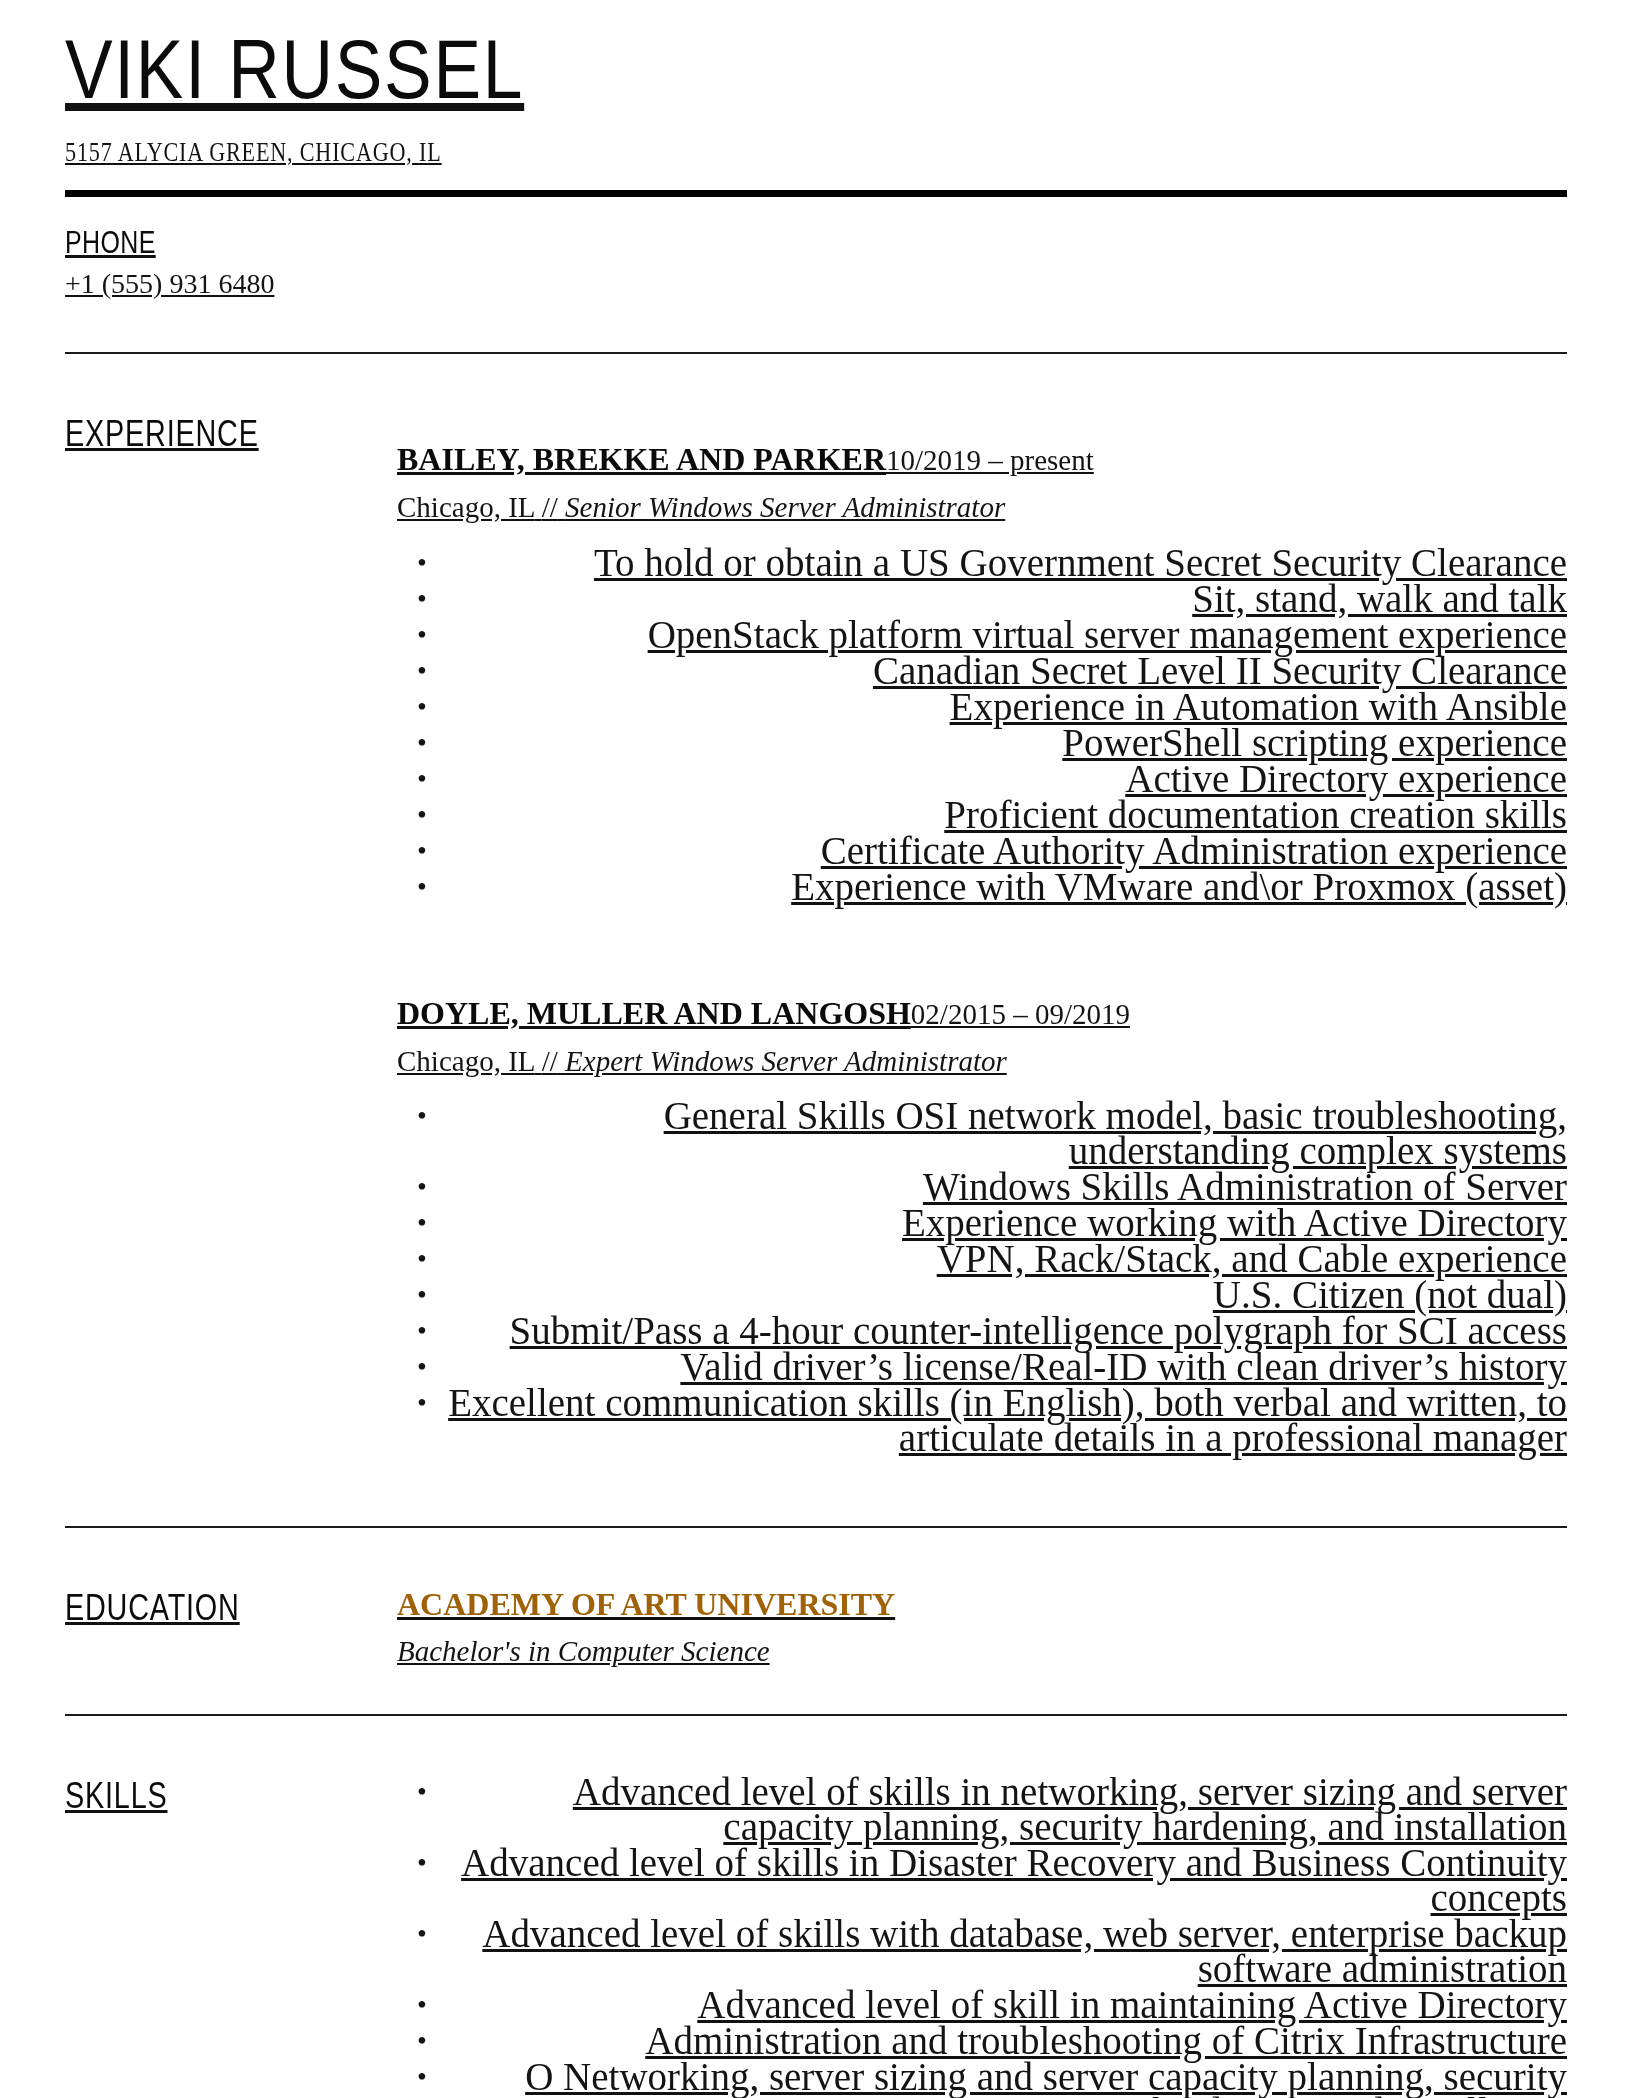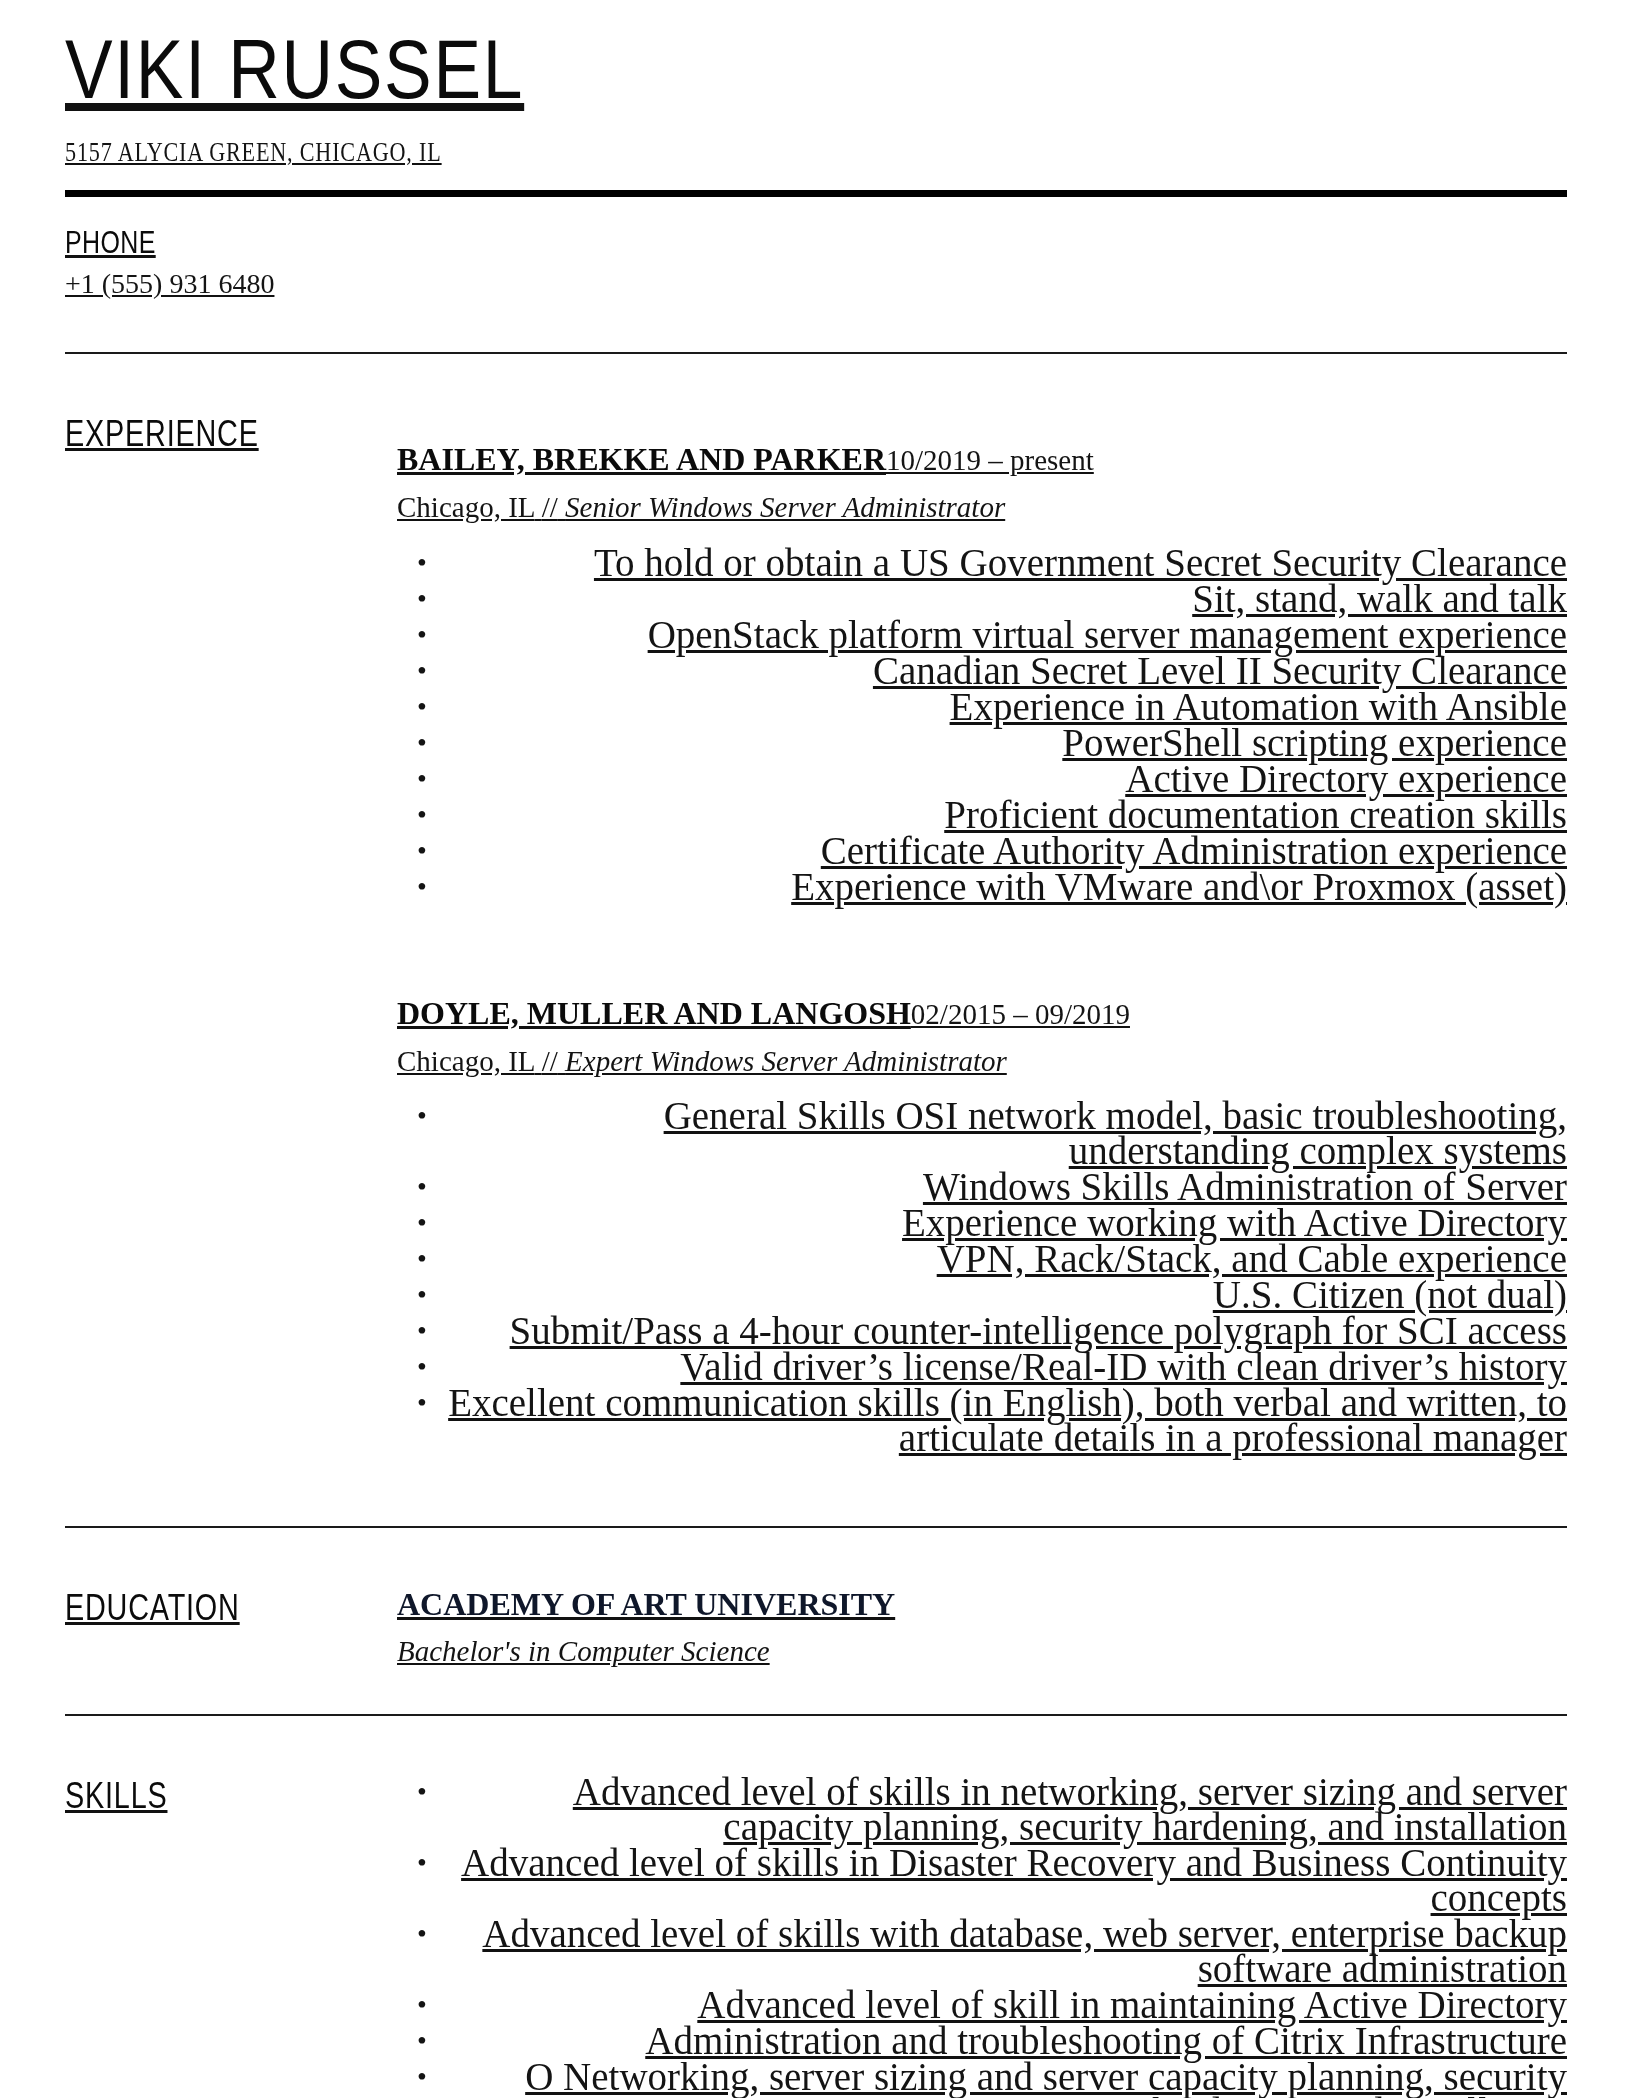--- a/index.html
+++ b/index.html
@@ -136,21 +136,21 @@
     font-size: 0.72em;
     line-height: 35px;
     color: #141414;
   }
   
   .school {
     margin: 0;
     font-size: 32px;
     font-weight: bold;
     line-height: 1.15;
-    color: #0f172a;
+    color: #a16207;
   }
   .degree {
     margin-top: 12px;
     font-size: 29px;
     font-style: italic;
     color: #141414;
   }
 </style>
 </head>
 <body>

